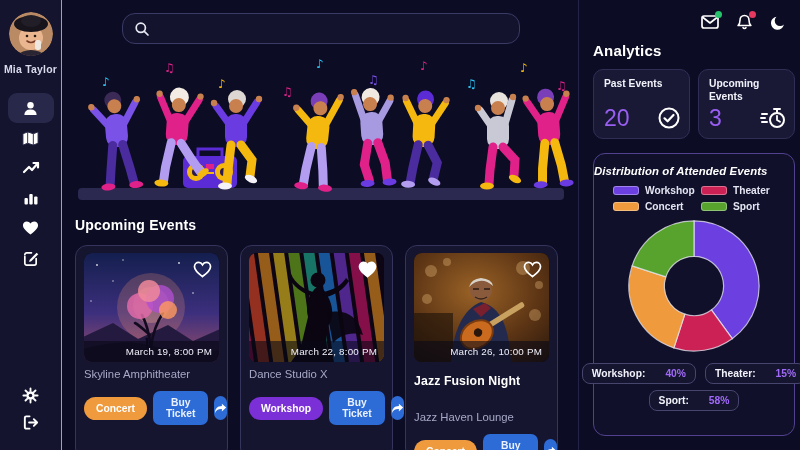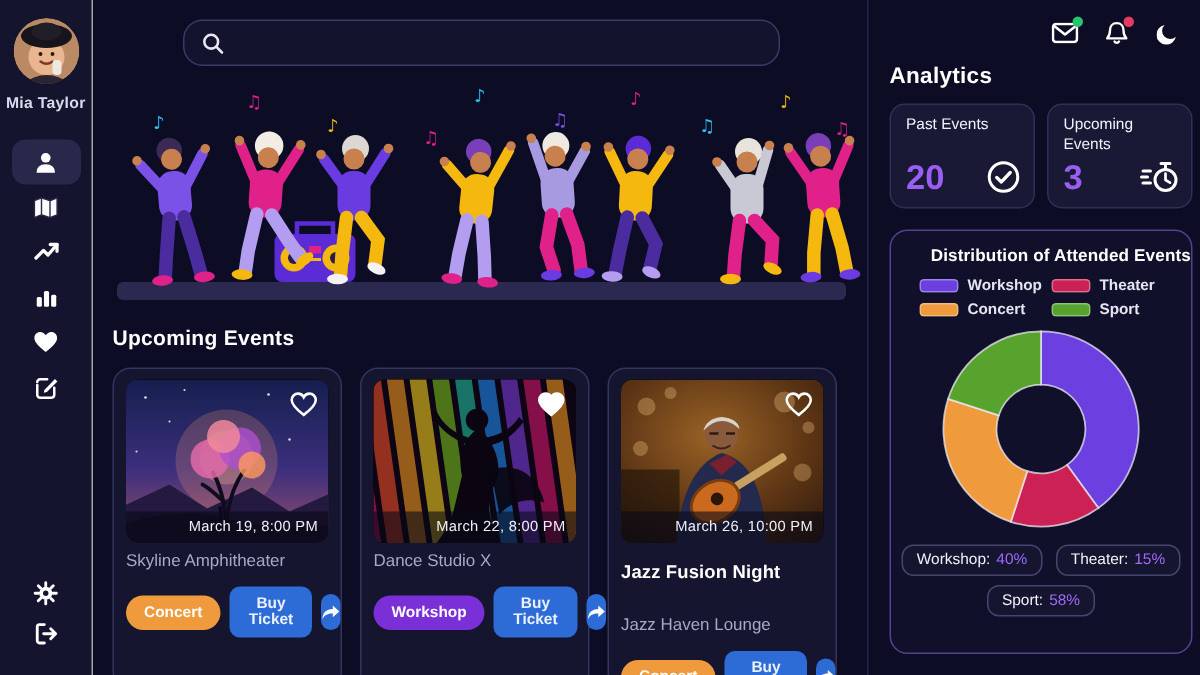--- a/index.html
+++ b/index.html
@@ -80,41 +80,41 @@
   .header-icons { display:flex; justify-content:flex-end; align-items:center; gap:16px; margin-top:14px; padding-right:8px; }
   .hicon { position:relative; width:18px; height:16px; display:flex; align-items:center; justify-content:center; cursor:pointer; }
   .hicon .dot { position:absolute; top:-3px; right:-3px; width:7px; height:7px; border-radius:50%; }
   .panel-title { margin-top:12px; font-size:15px; font-weight:bold; letter-spacing:.2px; }
 
   .stat-cards { display:flex; gap:8px; margin-top:10px; }
   .stat-card {
     flex:1; height:70px; background:#191936; border:1px solid #2f2f56; border-radius:10px;
     padding:8px 10px 7px 10px; position:relative; cursor:pointer;
   }
-  .stat-label { font-size:10.3px; font-weight:normal; line-height:1.25; color:#f2f2fb; max-width:64px; }
-  .stat-value { position:absolute; left:10px; bottom:6px; font-size:23px; color:#9a5ff2;font-weight:bold; }
+  .stat-label { font-size:10.3px; font-weight:bold; line-height:1.25; color:#f2f2fb; max-width:64px; }
+  .stat-value { position:absolute; left:10px; bottom:6px; font-size:23px; color:#9a5ff2; }
   .stat-icon { position:absolute; right:8px; bottom:8px; }
 
   .dist-panel {
     margin-top:14px; height:283px; background:#10102b;
     border:1.5px solid #52418f; border-radius:12px; padding-top:11px;
   }
-  .dist-title { text-align:right; font-size:11.4px; font-weight:bold; letter-spacing:.1px; }
+  .dist-title { text-align:left; font-size:11.4px; font-weight:bold; letter-spacing:.1px;font-style:italic; }
   .legend { margin-top:8px; display:flex; flex-direction:column; gap:5px; }
   .legend-row { display:flex; justify-content:center; gap:14px; }
   .legend-item { display:flex; align-items:center; gap:6px; width:74px; }
   .legend-swatch { width:26px; height:9px; border-radius:3px; border:1px solid rgba(255,255,255,.35); flex:none; }
   .legend-label { font-size:10.2px; color:#e4e4f2; font-weight:bold; }
   .donut-wrap { display:flex; justify-content:center; margin-top:3px; }
   .pct-badges { margin-top:6px; display:flex; flex-direction:column; gap:6px; }
   .pct-row { display:flex; justify-content:center; gap:9px; }
   .pct-badge {
     border:1px solid #45456e; background:#15152f; border-radius:8px;
-    padding:4px 9px; font-size:10.3px; font-weight:normal; color:#f2f2fb; cursor:default;
-    display:flex; gap:4px; align-items:center;
+    padding:4px 9px; font-size:10.3px; font-weight:bold; color:#f2f2fb; cursor:default;
+    display:flex; gap:20px; align-items:center;
   }
   .pct-badge .val { color:#a06af8; }
 </style>
 </head>
 <body>
 
 <div class="app">
 
   <aside class="sidebar">
     <div class="avatar">

